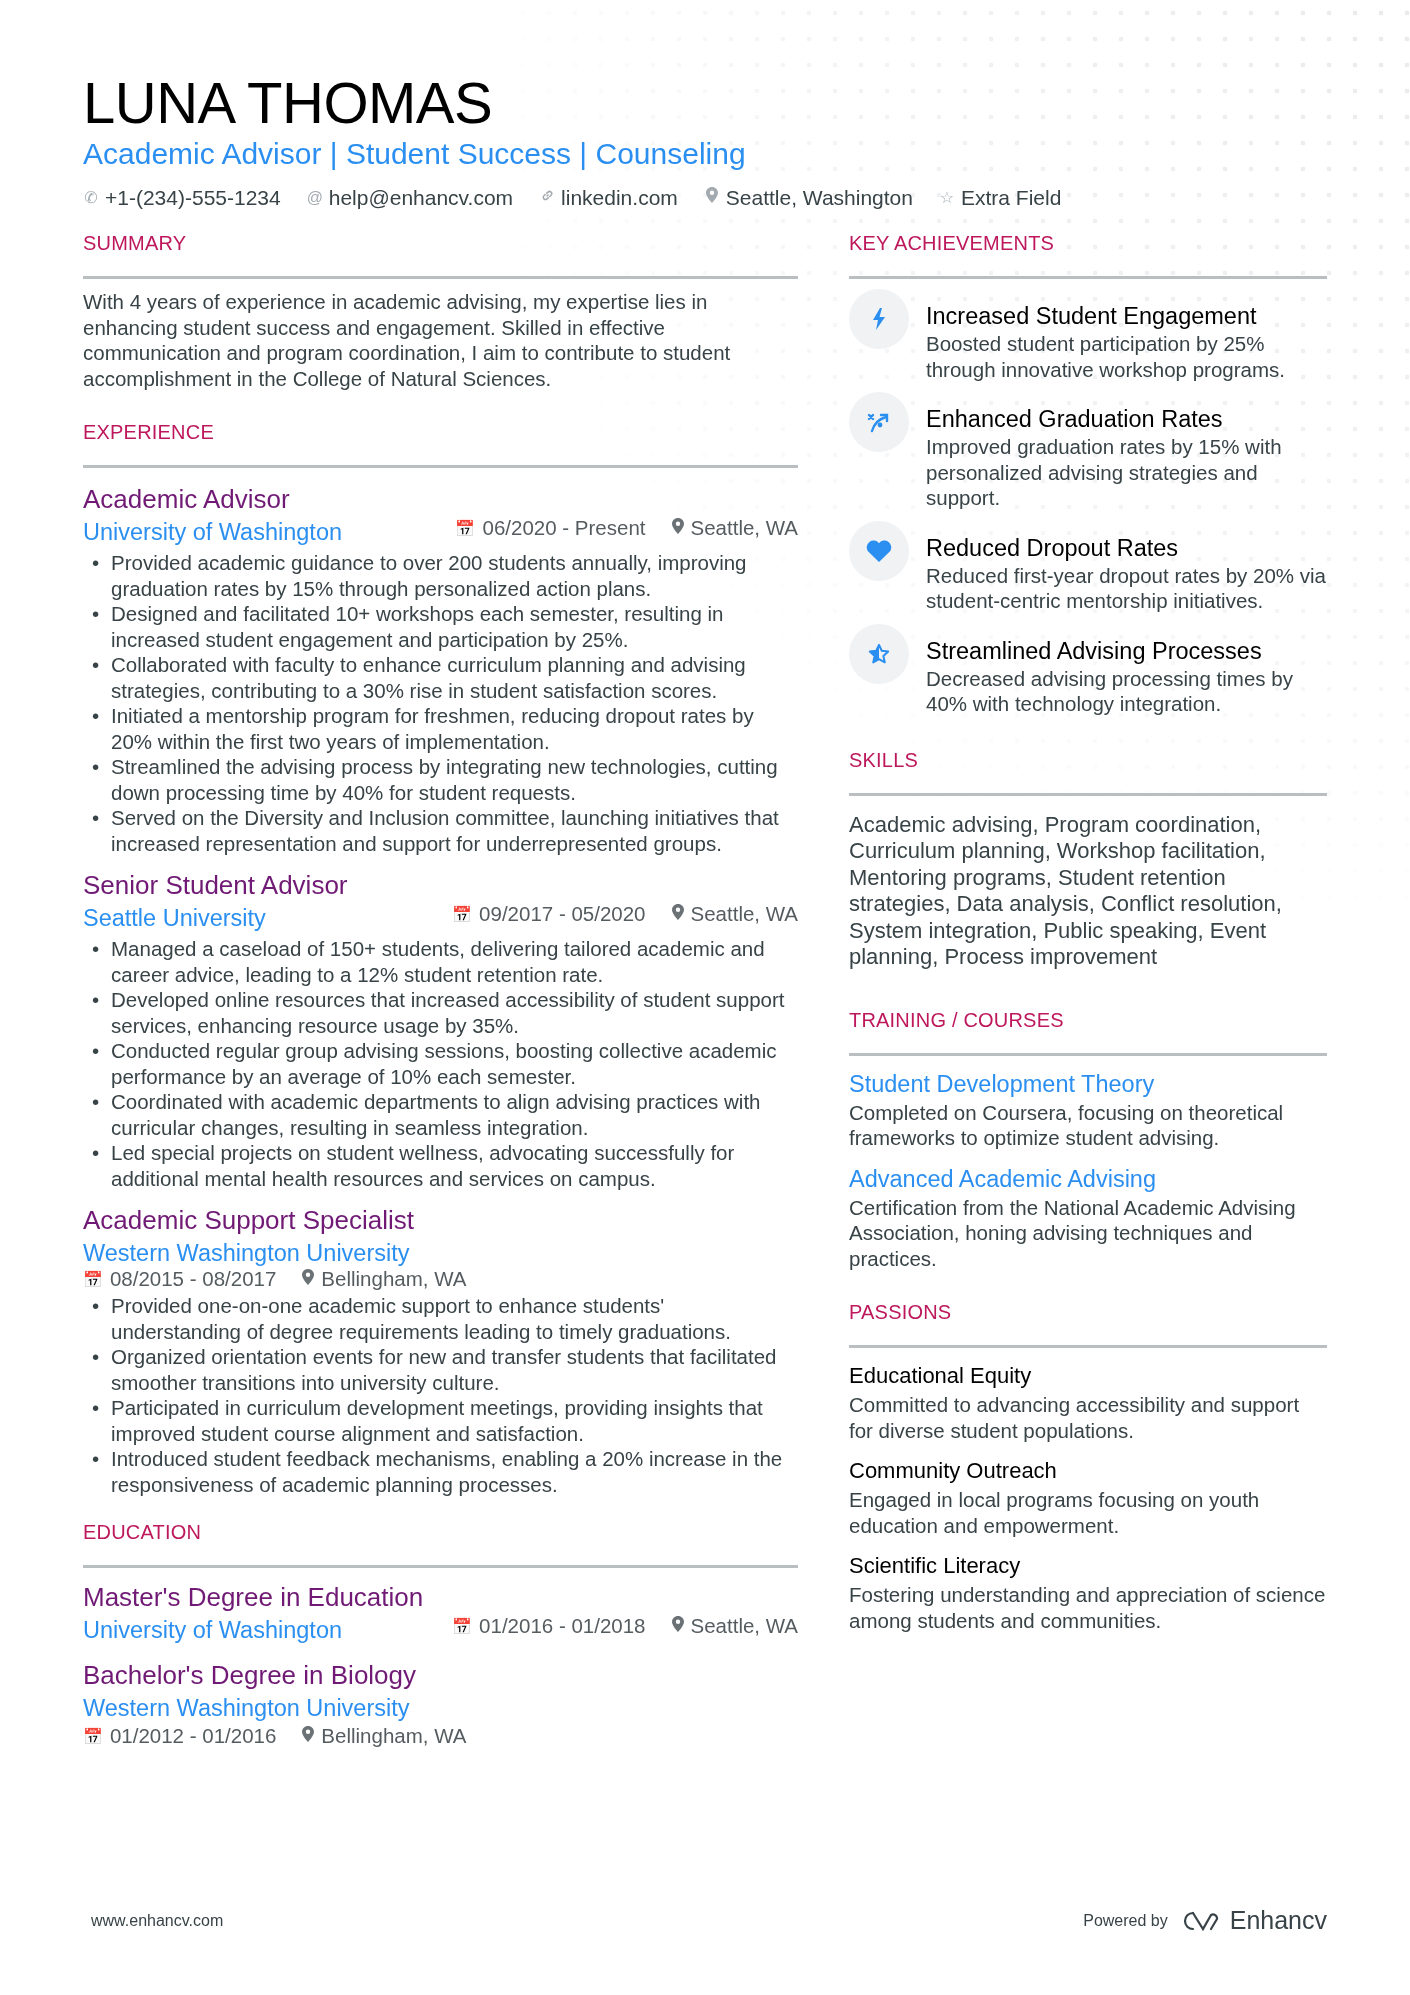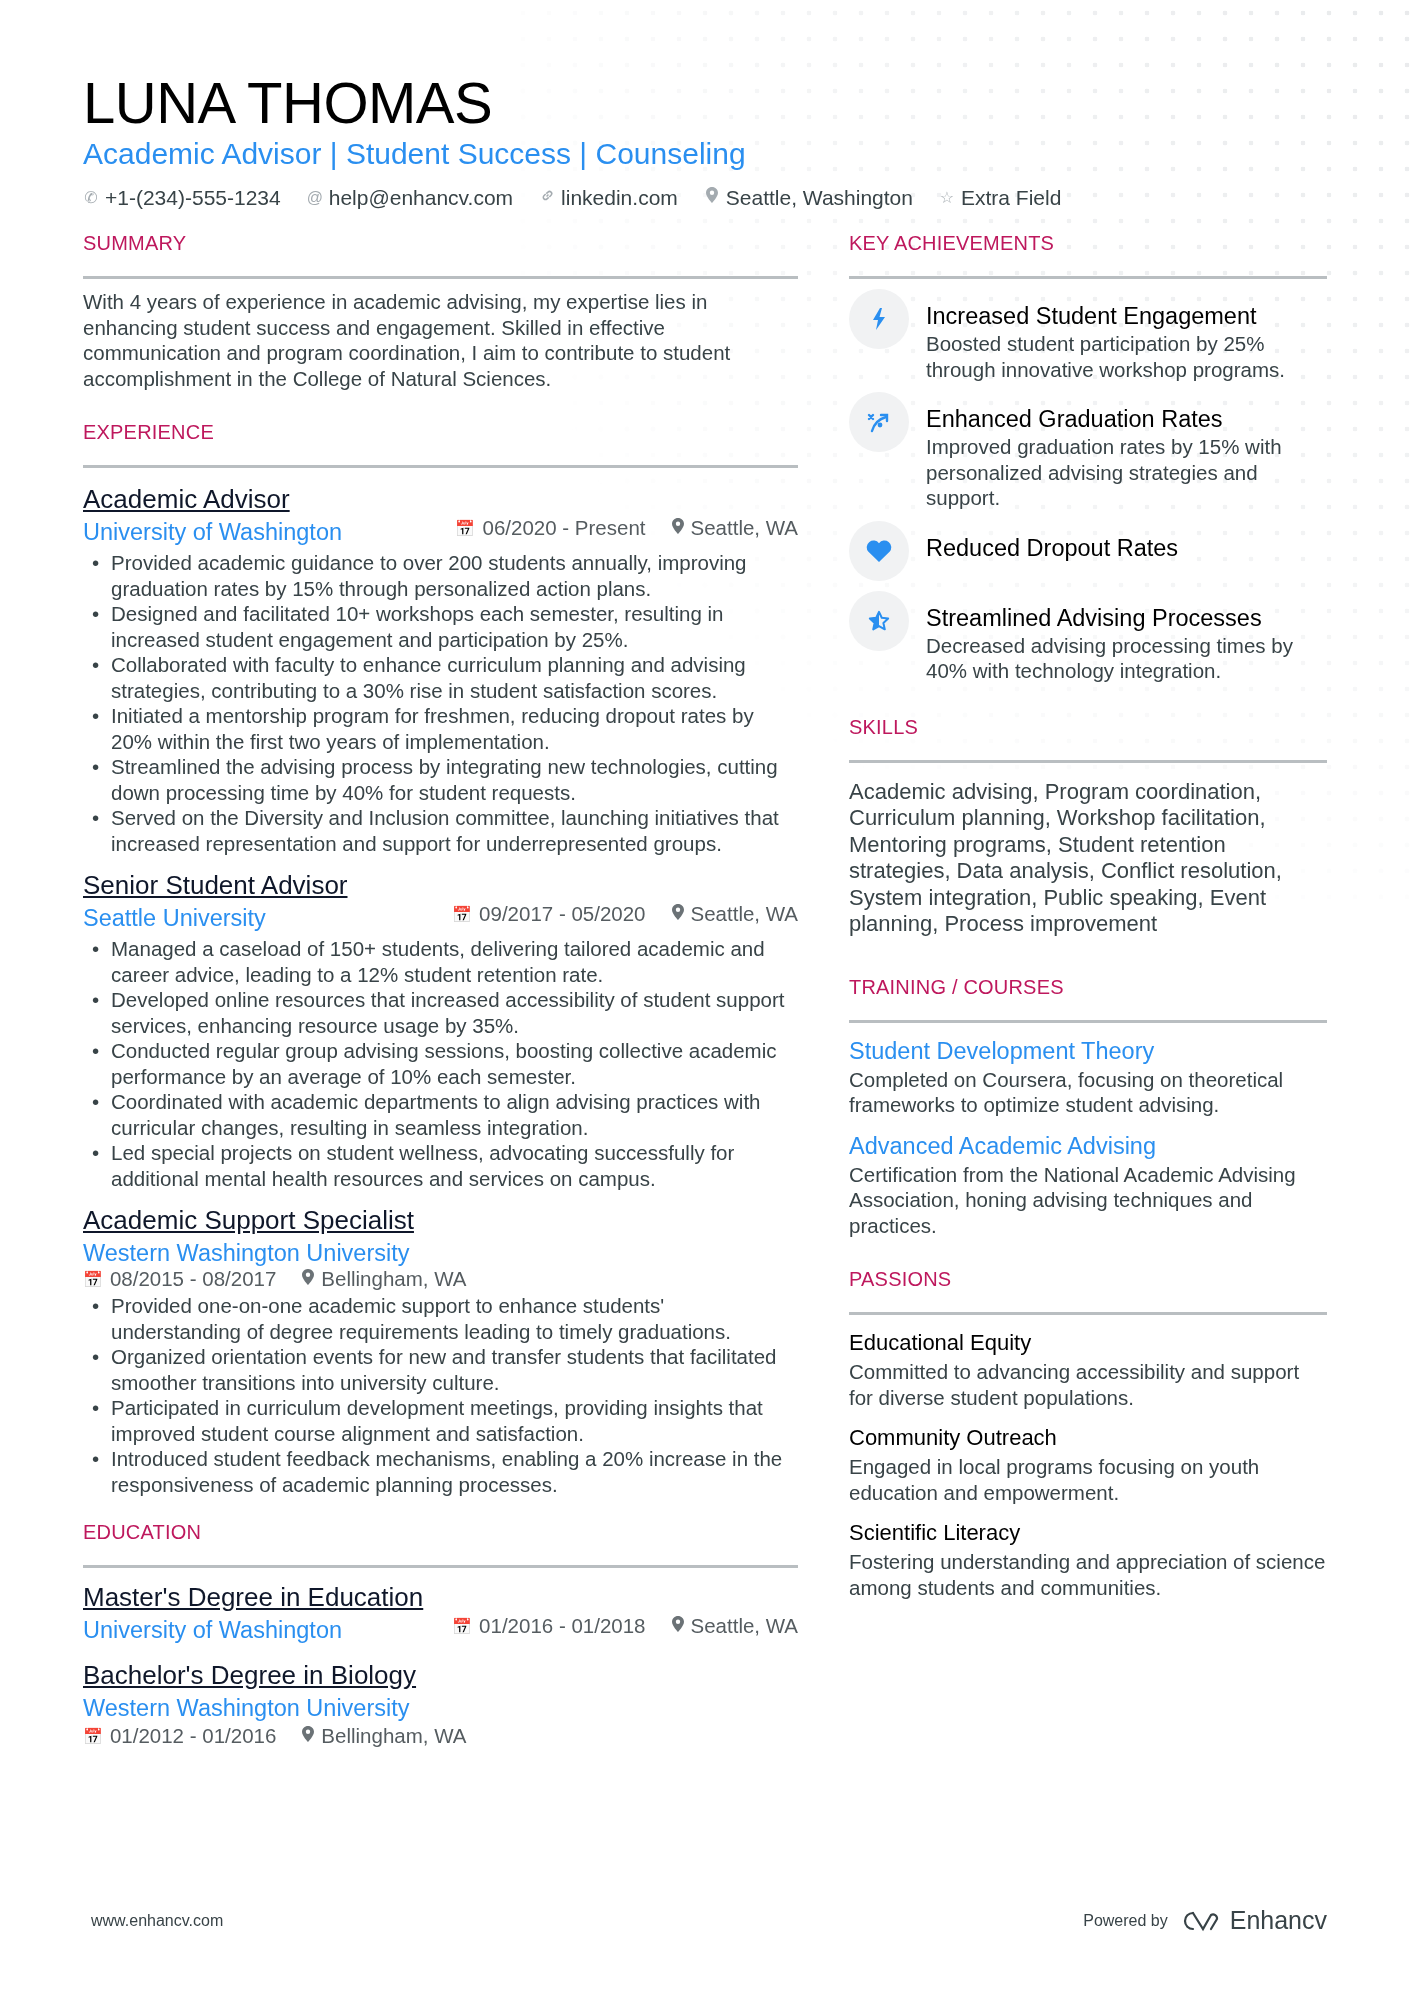--- a/index.html
+++ b/index.html
@@ -18,21 +18,21 @@
   .title { font-size: 30px; line-height: 36px; color: #2a8ff0; margin-top: 0px; }
   .contacts { display: flex; gap: 26px; margin-top: 12px; font-size: 21px; line-height: 28px; color: #384347; }
   .contact { display: flex; align-items: center; gap: 6px; }
   .contact .ic { color: #a4abb0; font-size: 16px; width: 16px; text-align: center; }
   .cols { display: flex; gap: 51px; margin-top: 18px; }
   .left { width: 715px; }
   .right { width: 478px; }
   .sec-h { font-size: 20px; color: #be185d; letter-spacing: 0.2px; padding-bottom: 20px; border-bottom: 3px solid #b9bec1; margin-bottom: 10px; line-height: 26px; }
   .body { font-size: 20.5px; line-height: 25.5px; color: #384347; }
   .sec { margin-bottom: 28px; }
-  .job-title { font-size: 26px; line-height: 34px; color: #0f172a; text-decoration: underline; }
+  .job-title { font-size: 26px; line-height: 34px; color: #701a75; }
   .org-row { display: flex; justify-content: space-between; align-items: flex-start; }
   .org { font-size: 23.5px; line-height: 32px; color: #2a8ff0; }
   .meta { display: flex; gap: 26px; font-size: 20.5px; color: #555c60; }
   .meta .m { display: flex; align-items: center; gap: 7px; }
   .meta .ic { color: #6b7276; font-size: 16px; }
   ul.bul { list-style: none; margin-top: 2px; }
   ul.bul li { position: relative; padding-left: 28px; font-size: 20.5px; line-height: 25.5px; color: #384347; }
   ul.bul li::before { content: "•"; position: absolute; left: 9px; top: 0; color: #384347; }
   .job { margin-bottom: 12px; }
   .ach { display: flex; gap: 17px; margin-bottom: 16px; }
@@ -248,20 +248,21 @@
         </div>
 
         <div class="ach">
           <div class="ach-ic">
             <svg width="26" height="22" viewBox="0 0 26 22">
                 <path d="M13 22L2.2 11.6A6.4 6.4 0 0113 3.2a6.4 6.4 0 0110.8 8.4z" fill="#2a8ff0"></path>
               </svg>
           </div>
           <div>
             <div class="ach-t">Reduced Dropout Rates</div>
+            <div class="ach-d">Reduced first-year dropout rates by 20% via student-centric mentorship initiatives.</div>
           </div>
         </div>
 
         <div class="ach">
           <div class="ach-ic">
             <svg width="22" height="22" viewBox="0 0 24 24">
                 <path d="M12 2l3 6.5 7 .8-5.2 4.8 1.5 7L12 17.5 5.7 21.1l1.5-7L2 9.3l7-.8z" fill="none" stroke="#2a8ff0" stroke-width="2.2" stroke-linejoin="round"></path>
                 <path d="M12 2L9 8.5l-7 .8 5.2 4.8-1.5 7L12 17.5z" fill="#2a8ff0"></path>
               </svg>
           </div>

